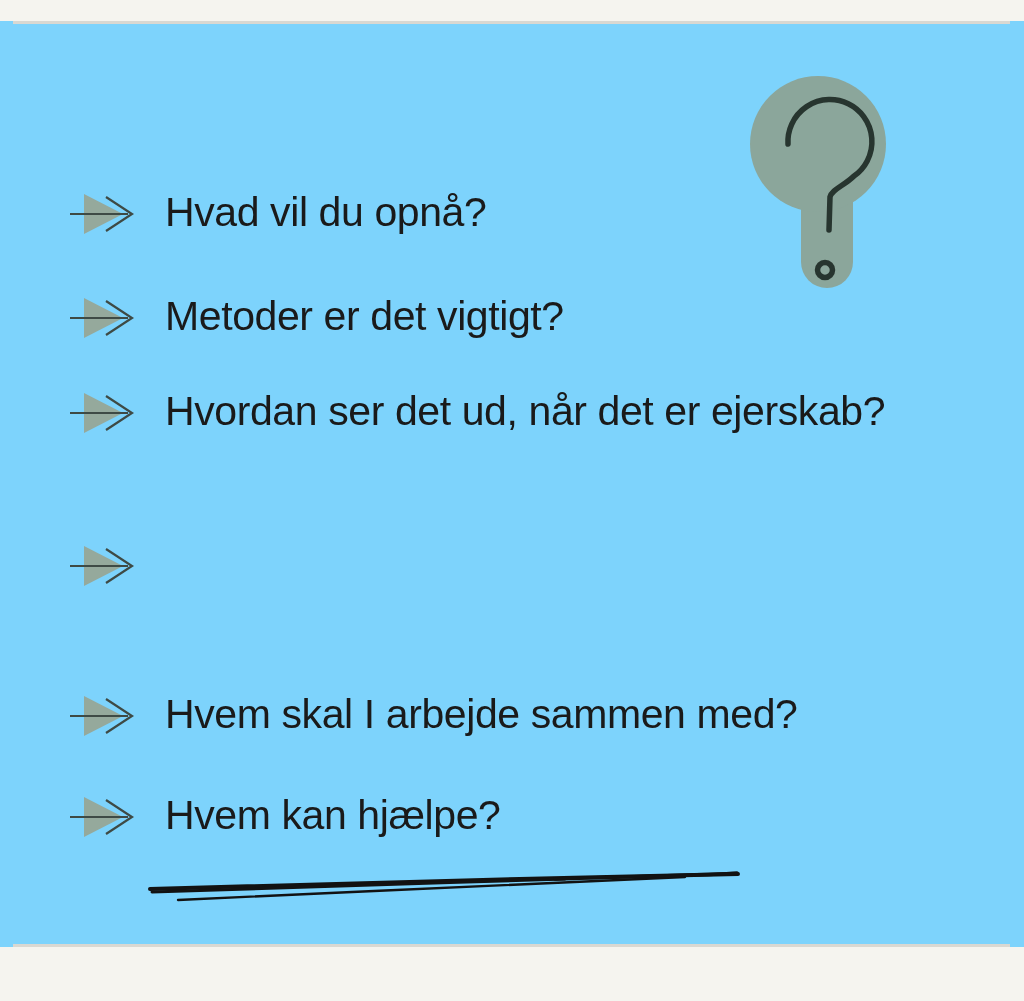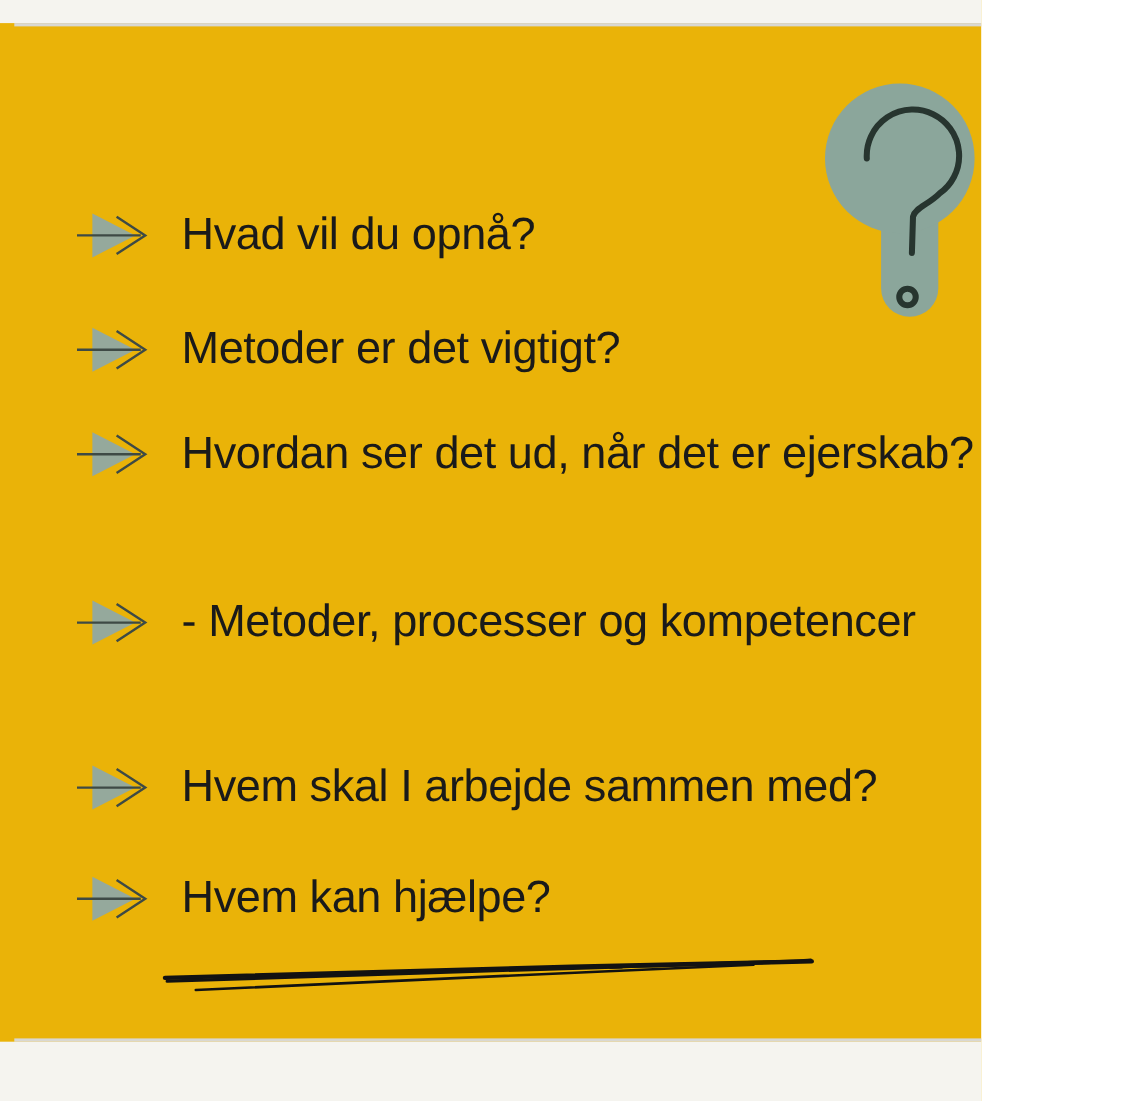--- a/index.html
+++ b/index.html
@@ -2,23 +2,23 @@
 <html><head>
 <meta charset="utf-8">
 <style>
   html, body {
     margin: 0;
     padding: 0;
     background: #ffffff;
   }
   .page {
     position: relative;
-    width: 892px;
+    width: 1024px;
     height: 1001px;
-    background: #eab308;
+    background: #7dd3fc;
     overflow: hidden;
     font-family: "Liberation Sans", sans-serif;
   }
   .strip {
     position: absolute;
     left: 0;
     width: 1024px;
     background: #f5f4ef;
   }
   .strip.top { top: 0; height: 21px; }
@@ -125,21 +125,20 @@
     </div>
   </div>
 
   <div class="bullet-row" style="top:543px">
     <svg class="arrow-icon" viewBox="0 0 66 46" aria-hidden="true">
       <polygon points="14,3 53,23 14,43" fill="#95a99c"></polygon>
       <line x1="0" y1="23" x2="58" y2="23" stroke="#3e4a45" stroke-width="2.2"></line>
       <polyline points="36,6 62,23 36,40" fill="none" stroke="#3e4a45" stroke-width="2.2"></polyline>
     </svg>
     <div class="bullet-text-block" style="top:-4px">
-      <div class="bullet-line">- Metoder, processer og kompetencer</div>
     </div>
   </div>
 
   <div class="bullet-row" style="top:693px">
     <svg class="arrow-icon" viewBox="0 0 66 46" aria-hidden="true">
       <polygon points="14,3 53,23 14,43" fill="#95a99c"></polygon>
       <line x1="0" y1="23" x2="58" y2="23" stroke="#3e4a45" stroke-width="2.2"></line>
       <polyline points="36,6 62,23 36,40" fill="none" stroke="#3e4a45" stroke-width="2.2"></polyline>
     </svg>
     <div class="bullet-text-block" style="top:-4px">

